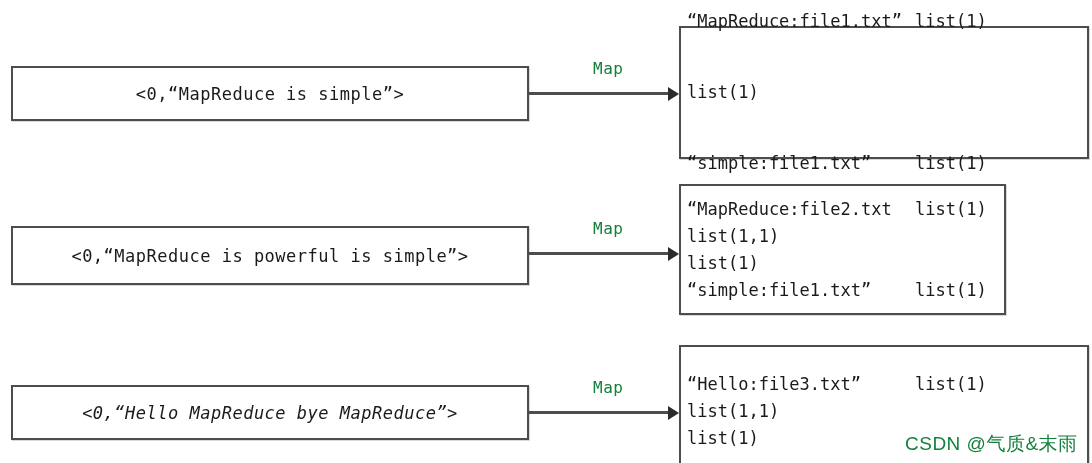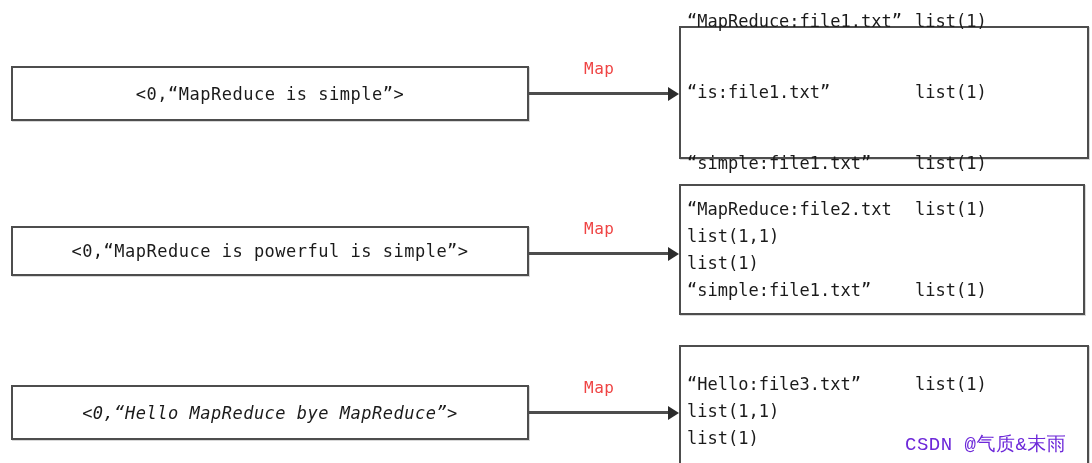--- a/index.html
+++ b/index.html
@@ -80,31 +80,32 @@
     width: 0;
     height: 0;
     border-top: 7px solid transparent;
     border-bottom: 7px solid transparent;
     border-left: 11px solid #2b2b2b;
   }
   .arrow-label {
     position: absolute;
     font-family: "DejaVu Sans Mono", "Liberation Mono", monospace;
     font-size: 16px;
-    color: #ef4444;
+    color: #15803d;
     white-space: pre;
     letter-spacing: 0.5px;
+    margin-left: 9px;
   }
 
   
   .watermark {
     position: absolute;
-    font-family: Liberation Mono, monospace;
+    font-family: Liberation Sans, sans-serif;
     font-size: 19px;
-    color: #6d28d9;
+    color: #15803d;
     white-space: pre;
     letter-spacing: 0.5px;
     pointer-events: none;
   }
 </style>
 </head>
 <body>
 
 <div id="diagram">
 
@@ -115,38 +116,37 @@
   <div class="arrow" style="left:529px; top:92px; width:142px;"></div>
   <div class="arrow-head" style="left:668px; top:87px;"></div>
   <div class="arrow-label" style="left:584px; top:59px;">Map</div>
 
   <div class="output-box" style="left:679px; top:26px; width:410px; height:133px;gap:44px;">
     <div class="out-row">
       <span class="out-key">“MapReduce:file1.txt”</span>
       <span class="out-val">list(1)</span>
     </div>
     <div class="out-row">
-      <span class="out-key">“is:file1.txt”</span>
       <span class="out-val">list(1)</span>
     </div>
     <div class="out-row">
       <span class="out-key">“simple:file1.txt”</span>
       <span class="out-val">list(1)</span>
     </div>
   </div>
 
-  <div class="input-box" style="left:11px; top:226px; width:518px; height:50px;">
+  <div class="input-box" style="left:11px; top:226px; width:518px; height:59px;">
     <span class="kv-text">&lt;0,“MapReduce is powerful is simple”&gt;</span>
   </div>
 
   <div class="arrow" style="left:529px; top:252px; width:142px;"></div>
   <div class="arrow-head" style="left:668px; top:247px;"></div>
   <div class="arrow-label" style="left:584px; top:219px;">Map</div>
 
-  <div class="output-box" style="left:679px; top:184px; width:406px; height:131px;">
+  <div class="output-box" style="left:679px; top:184px; width:327px; height:131px;">
     <div class="out-row">
       <span class="out-key">“MapReduce:file2.txt</span>
       <span class="out-val">list(1)</span>
     </div>
     <div class="out-row">
       <span class="out-val">list(1,1)</span>
     </div>
     <div class="out-row">
       <span class="out-val">list(1)</span>
     </div>

